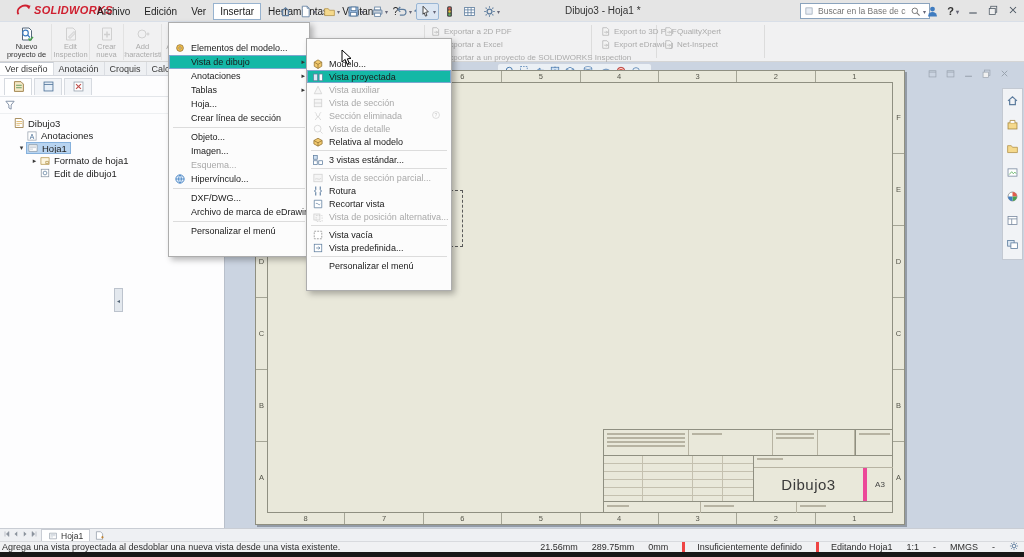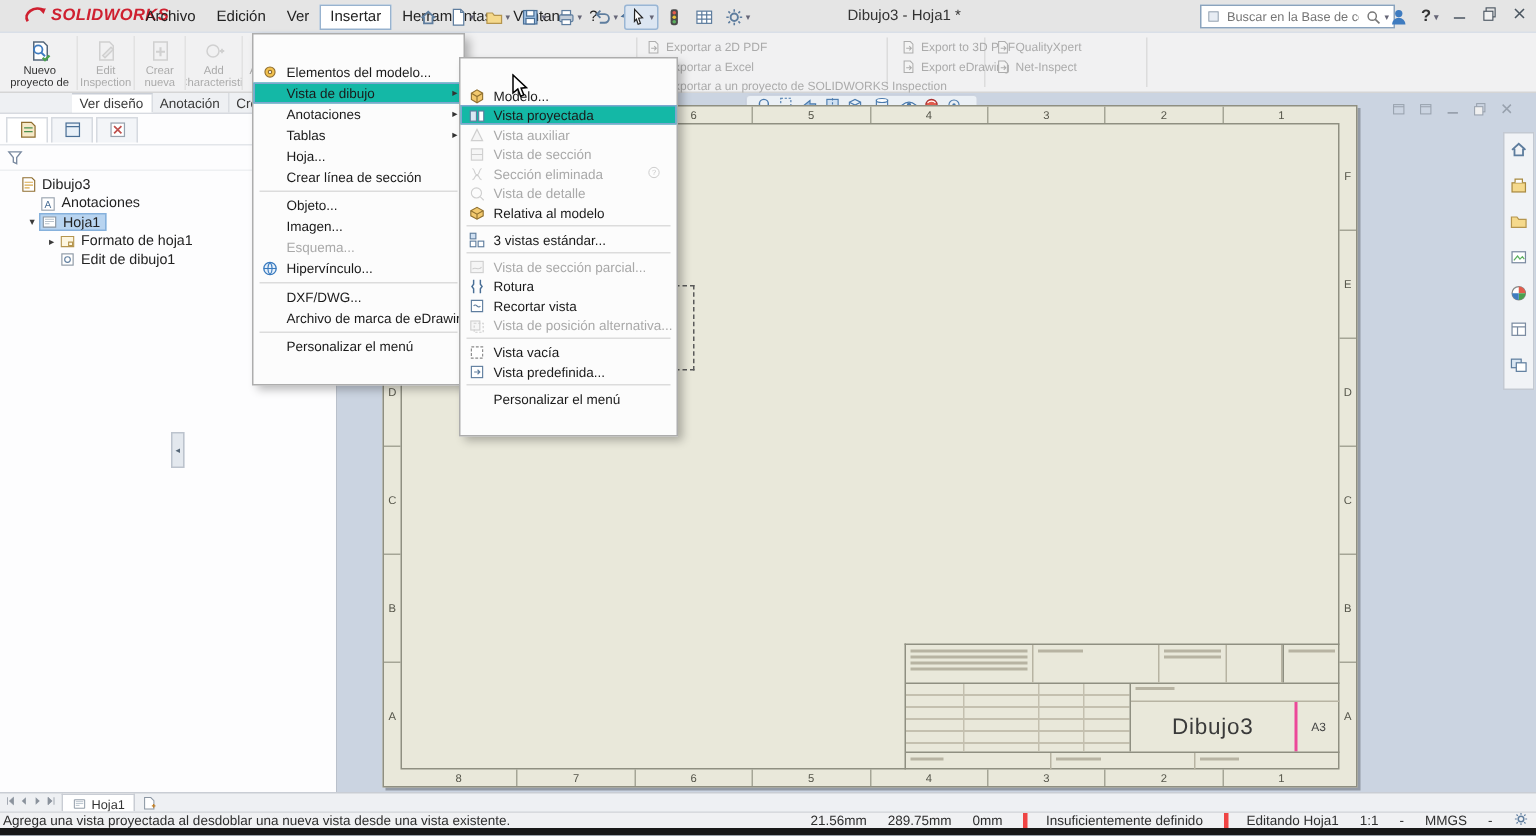--- a/index.html
+++ b/index.html
@@ -31,21 +31,21 @@
   #ribbon-buttons{position:absolute;left:2px;top:2px;display:flex;height:36px;}
   .rb{display:flex;flex-direction:column;align-items:center;gap:1px;padding:2px 1px 0;border-right:1px solid #e2e2e2;overflow:hidden;}
   .rb .lbl{font-size:7.5px;line-height:1.12;text-align:center;color:#333;}
   .rb.disabled .lbl{color:#ababab;}
   .rb.disabled .ic{opacity:.5;filter:grayscale(.8);}
   .rsep{position:absolute;top:3px;height:33px;width:1px;background:#dcdcdc;}
   .xg{position:absolute;top:3px;display:flex;flex-direction:column;gap:1px;}
   .xrow{display:flex;align-items:center;gap:3px;font-size:8px;color:#ababab;white-space:nowrap;height:12px;}
 
   
-  .tabband{position:absolute;left:0;top:62px;width:225px;height:14px;background:#eef0f3;border-bottom:1px solid #d7dae0;display:flex;padding-left:48px;}
+  .tabband{position:absolute;left:0;top:62px;width:225px;height:14px;background:#eef0f3;border-bottom:1px solid #d7dae0;display:flex;}
   .ct{font-size:9px;padding:1px 5px;color:#3a3a3a;border-right:1px solid #dadde2;display:flex;align-items:center;white-space:nowrap;}
   .ct.active{background:#fff;border-top:1px solid #c9ced6;}
 
   
   .panel{position:absolute;left:0;top:76px;width:225px;bottom:29px;background:#fdfdfe;border-right:1px solid #b9c0cb;}
   .panel-tabs{display:flex;align-items:center;height:21px;border-bottom:1px solid #e3e6ea;padding-left:4px;gap:2px;}
   .ptab{width:28px;height:17px;display:flex;align-items:center;justify-content:center;border:1px solid #d6dae0;border-bottom:0;background:#f3f5f8;}
   .ptab.active{background:#fff;}
   .pchevron{margin-left:auto;margin-right:7px;color:#667;}
   .filter-row{height:17px;display:flex;align-items:center;padding-left:4px;border-bottom:1px solid #eef0f2;}
@@ -79,21 +79,21 @@
   .tbr1{height:26px;display:flex;border-bottom:1px solid #8f8f81;}
   .tbr1>div{border-right:1px solid #b7b3a2;padding-top:1px;}
   .tbr1>div:last-child{border-right:0;border-left:1px solid #8f8f81;}
   .tbr2{flex:1;display:flex;}
   .mini{width:150px;border-right:1px solid #8f8f81;position:relative;background:repeating-linear-gradient(to bottom,transparent 0 7px,#c4c0af 7px 8px);}
   .mini i{position:absolute;top:0;bottom:0;width:1px;background:#c4c0af;}
   .tbr2-right{flex:1;display:flex;flex-direction:column;}
   .tbr2a{height:12px;border-bottom:1px solid #b7b3a2;}
   .tbr2b{flex:1;display:flex;align-items:stretch;}
   .tb-title{flex:1;display:flex;align-items:center;justify-content:center;font-size:15px;color:#3a3a3a;letter-spacing:.5px;}
-  .tb-size{width:30px;border-left:2px solid #ec4899;display:flex;align-items:center;justify-content:center;font-size:8px;color:#444;}
+  .tb-size{width:30px;border-left:4px solid #ec4899;display:flex;align-items:center;justify-content:center;font-size:8px;color:#444;}
   .tbr3{height:12px;display:flex;border-top:1px solid #8f8f81;}
   .tbr3>div{flex:1;border-right:1px solid #b7b3a2;padding-top:1px;}
   .tbr3>div:last-child{border-right:0;}
 
   
   .taskpane{position:absolute;right:1px;top:88px;width:21px;padding:4px 0;background:#f1f3f6;border:1px solid #c3c9d2;display:flex;flex-direction:column;align-items:center;gap:6px;z-index:10;}
 
   
   .menu{position:absolute;background:#fcfcfc;border:1px solid #adadad;box-shadow:3px 3px 6px rgba(0,0,0,.28);padding:18px 0;}
   #insertmenu{left:168px;top:22px;width:142px;z-index:50;}

